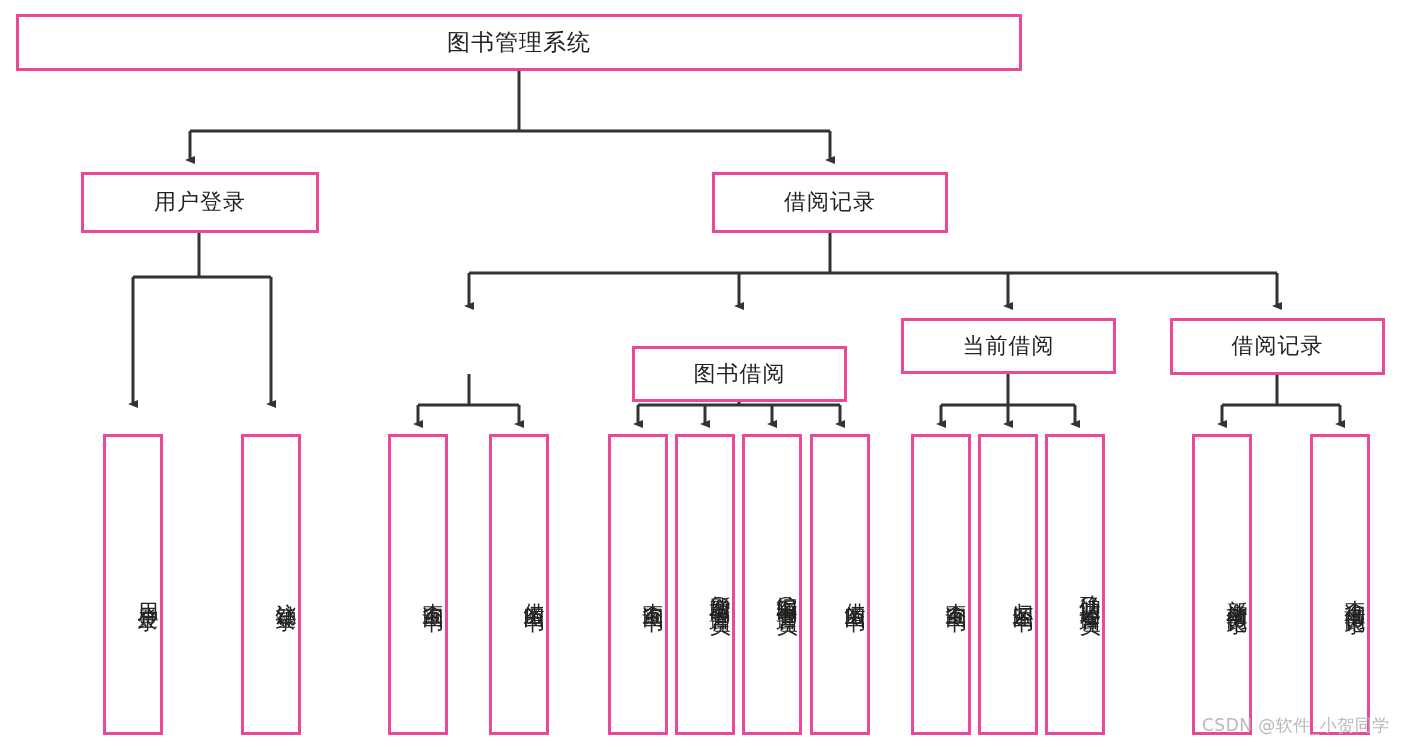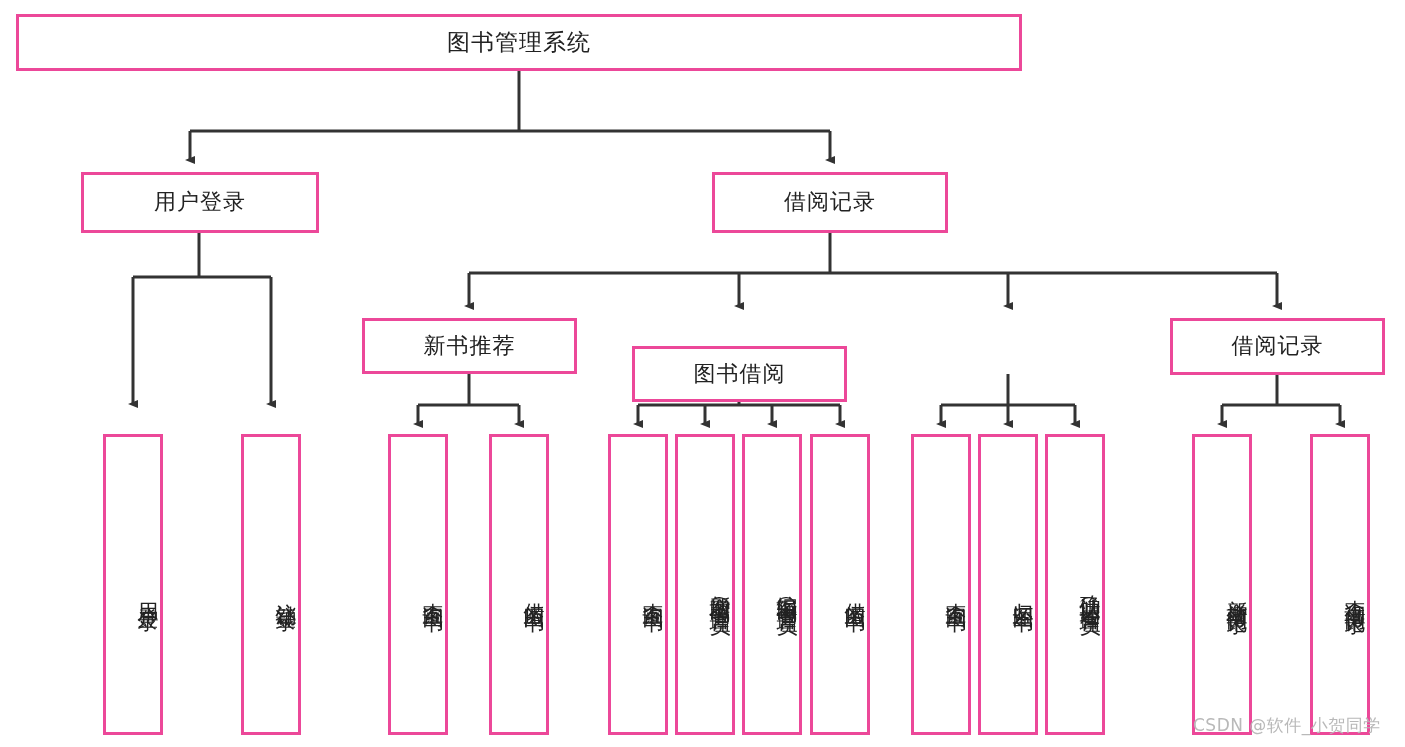--- a/index.html
+++ b/index.html
@@ -58,20 +58,21 @@
   }
   .node.root {
     font-size: 23px;
   }
   .watermark {
     position: absolute;
     font-size: 17px;
     color: #b9b9b9;
     white-space: nowrap;
     letter-spacing: 0.5px;
+    padding-left: 9px;
   }
 </style>
 </head>
 <body>
 
 <div id="diagram-root">
 
   <svg class="connectors" viewBox="0 0 1405 747" xmlns="http://www.w3.org/2000/svg">
     <defs>
       <marker id="arrow" markerWidth="10" markerHeight="10" refX="5" refY="5" orient="auto" markerUnits="userSpaceOnUse">
@@ -125,28 +126,28 @@
   </div>
 
   <div class="node horizontal" style="left:81px; top:172px; width:238px; height:61px;">
     <span>用户登录</span>
   </div>
 
   <div class="node horizontal" style="left:712px; top:172px; width:236px; height:61px;">
     <span>借阅记录</span>
   </div>
 
-  <div class="node horizontal" style="left:362px; top:318px; width:215px; height:56px;">
-    <span>新书推荐</span>
-  </div>
 
   <div class="node horizontal" style="left:632px; top:318px; width:215px; height:56px;margin-top:28px;">
     <span>图书借阅</span>
   </div>
 
+  <div class="node horizontal" style="left:901px; top:318px; width:215px; height:56px;">
+    <span>当前借阅</span>
+  </div>
 
   <div class="node horizontal" style="left:1170px; top:318px; width:215px; height:57px;">
     <span>借阅记录</span>
   </div>
 
   <div class="node vertical" style="left:103px; top:434px; width:60px; height:301px;">
     <span class="vtext">用户登录</span>
   </div>
   <div class="node vertical" style="left:241px; top:434px; width:60px; height:301px;">
     <span class="vtext">注销登录</span>

